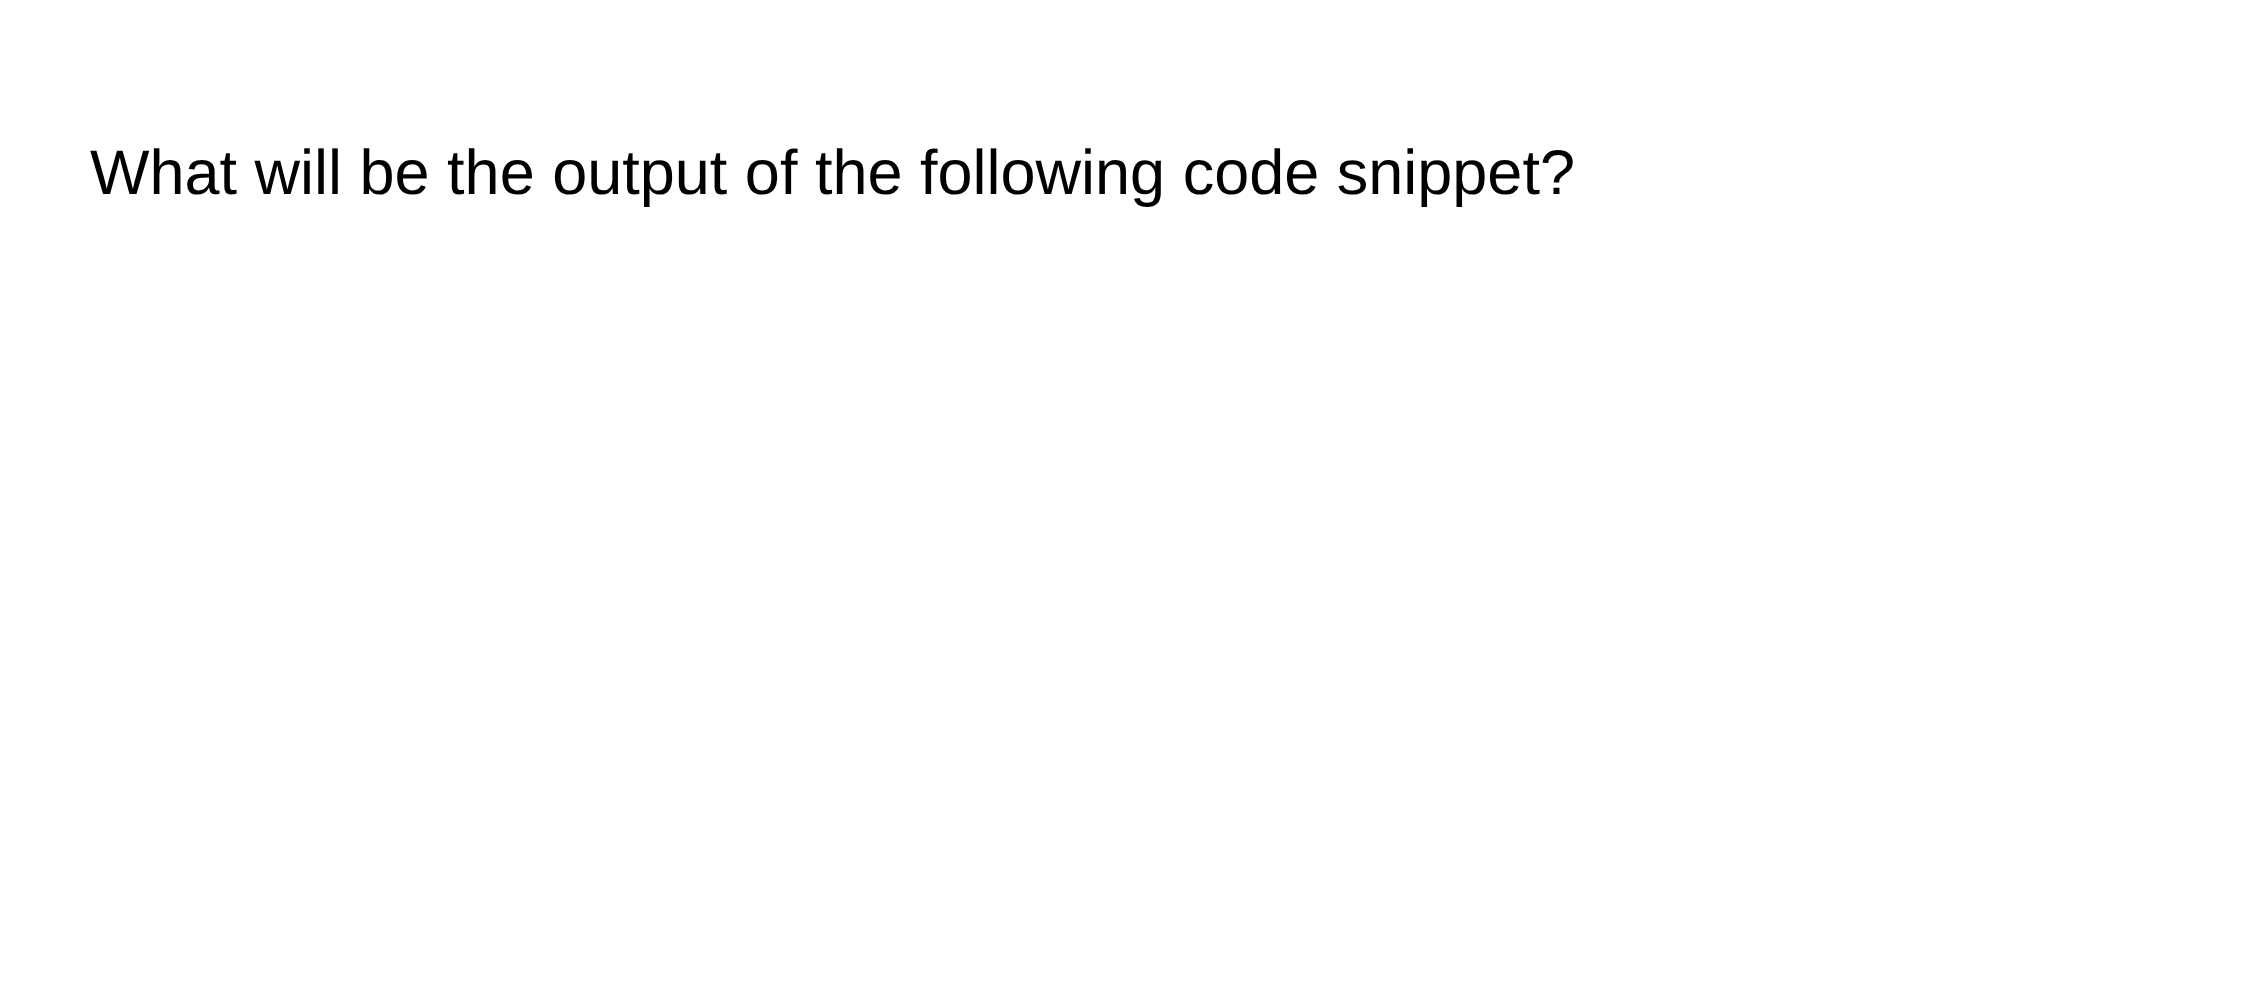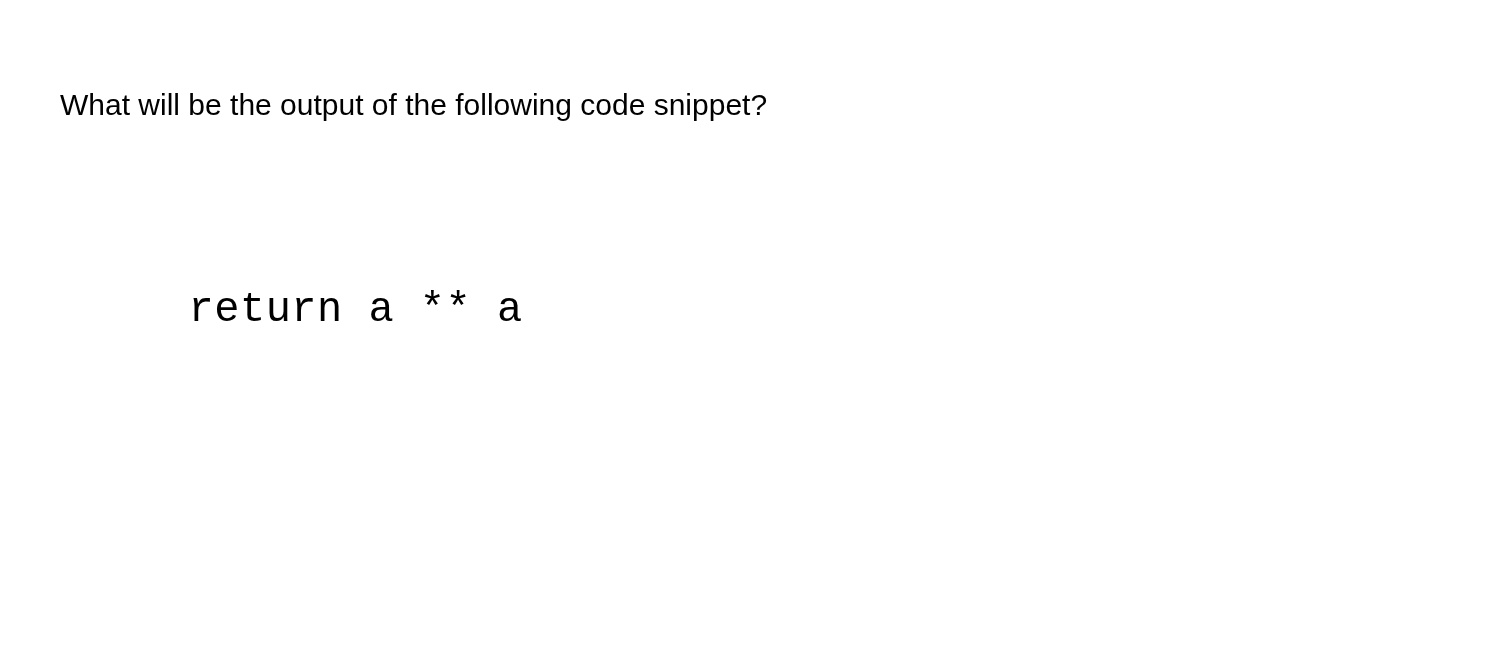--- a/index.html
+++ b/index.html
@@ -8,21 +8,21 @@
       box-sizing: border-box;
     }
     body {
       width: 1500px;
       height: 656px;
       background: #ffffff;
       font-family: -apple-system, BlinkMacSystemFont, "Segoe UI", Helvetica, Arial, sans-serif;
       padding: 80px 60px;
     }
     .question-text {
-      font-size: 30px;
+      font-size: 42px;
       line-height: 1.65;
       color: #000000;
       font-weight: 400;
       margin-bottom: 8px;
     }
     .code-block {
       font-family: "Courier New", Courier, monospace;
       font-size: 42px;
       line-height: 1.65;
       color: #000000;
@@ -33,16 +33,15 @@
     .code-line {
       display: block;
     }
   </style>
 </head>
 <body>
 
 <div>
   <div class="question-text">What will be the output of the following code snippet?</div>
   <div class="code-block">
-    <span class="code-line">     return a ** a</span>
     
   </div>
 </div>
 
 </body></html>

